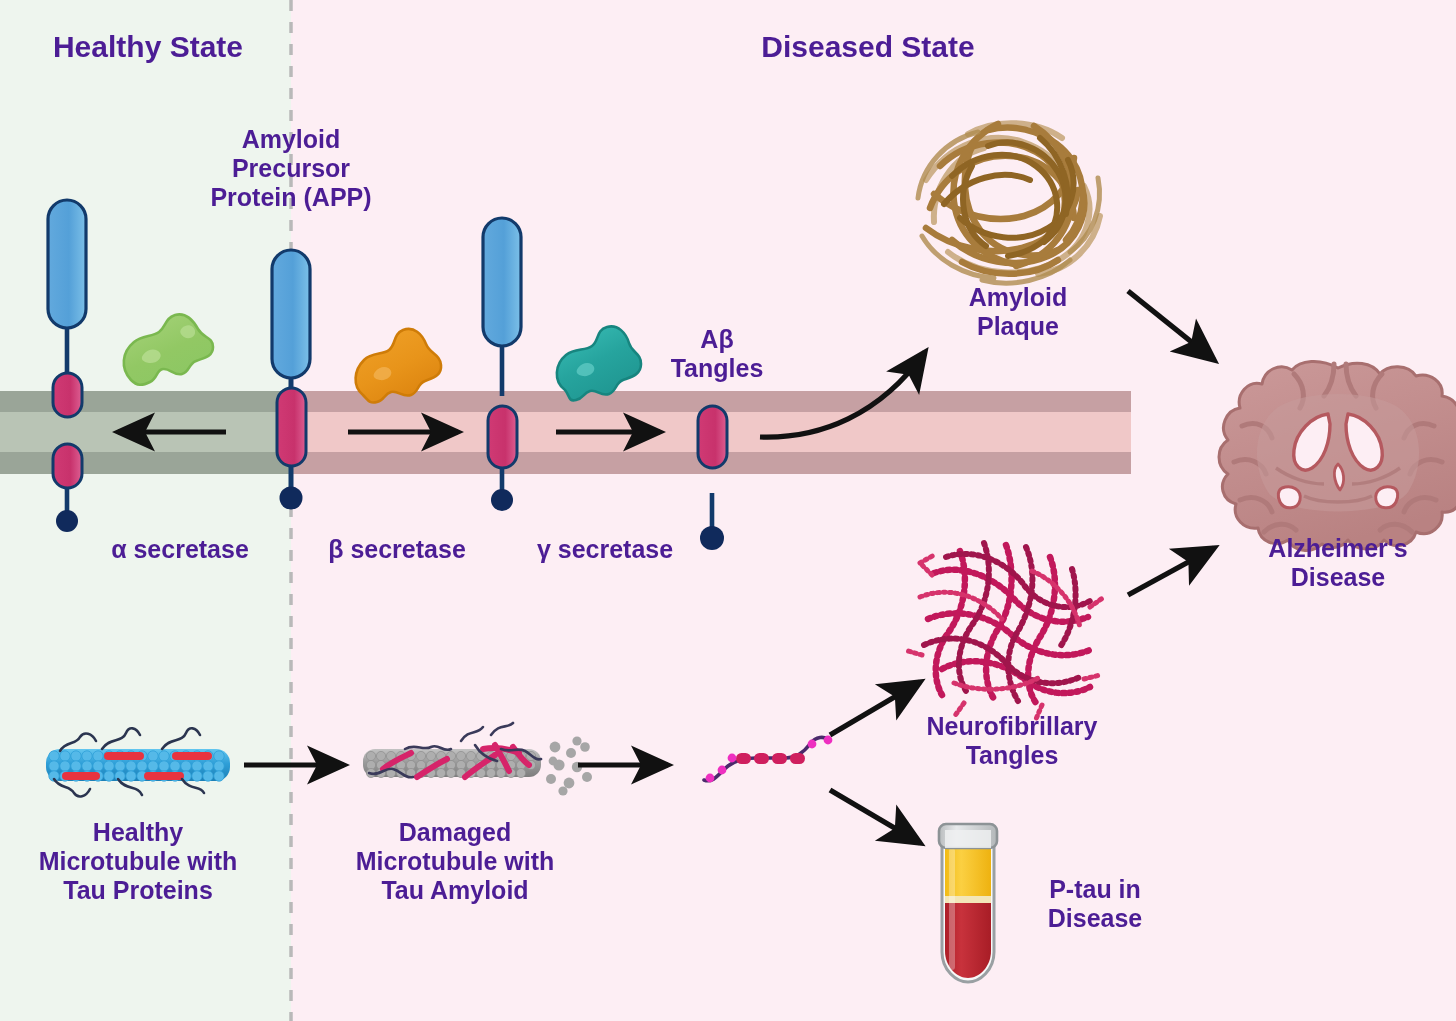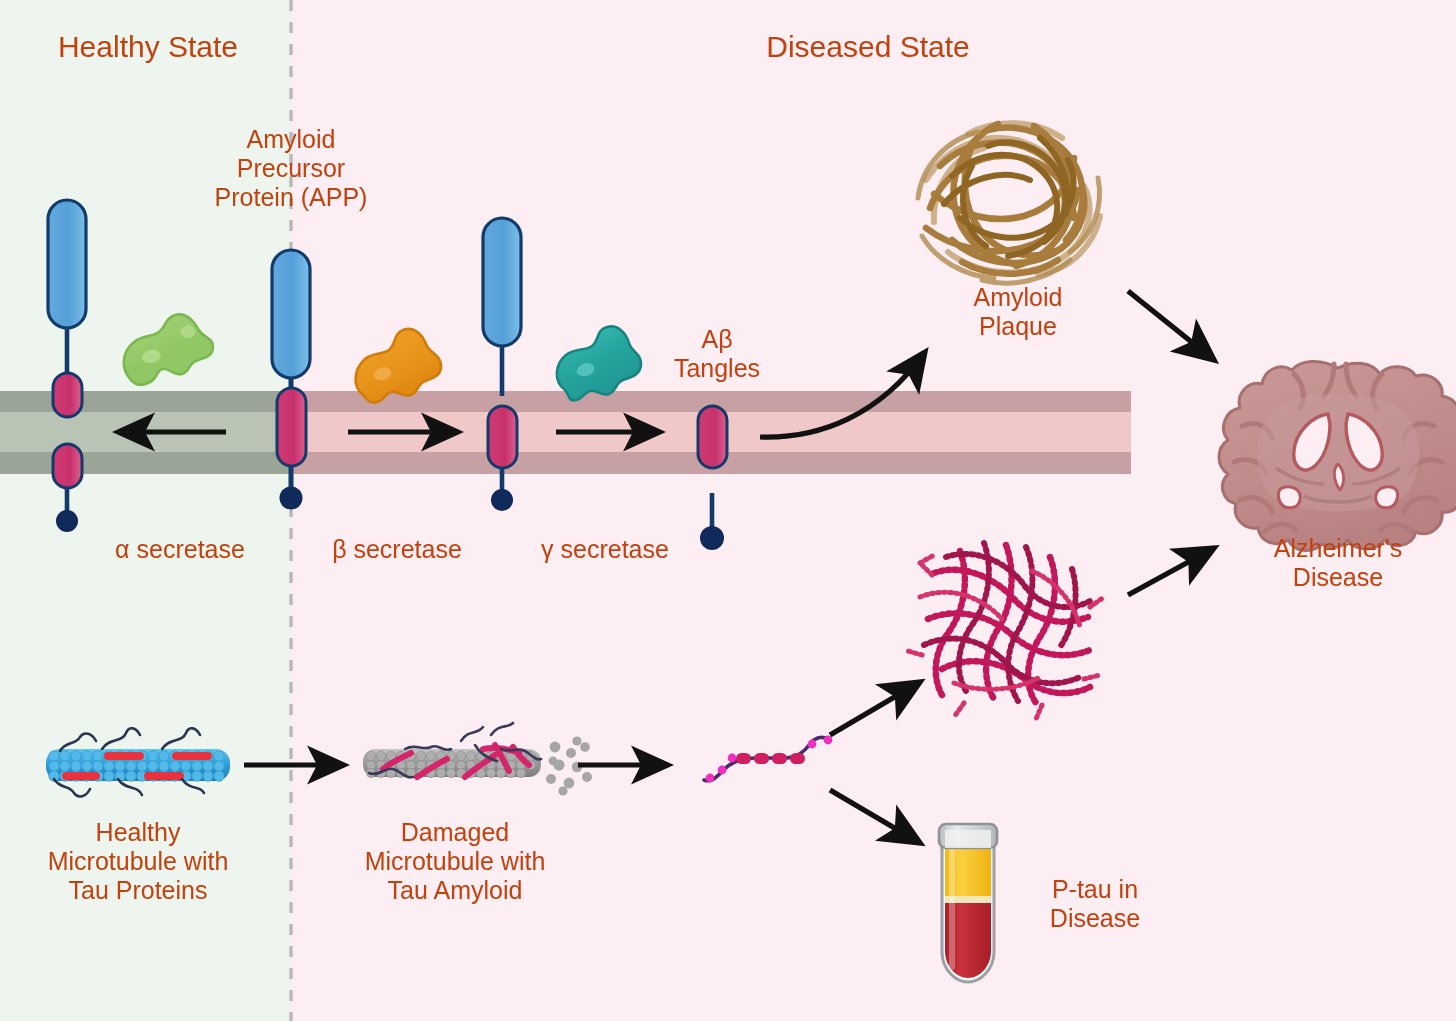--- a/index.html
+++ b/index.html
@@ -6,25 +6,25 @@
   body{
     width:1456px;height:1021px;overflow:hidden;
     font-family:"Liberation Sans", sans-serif;
     background:#ffeef5;
     position:relative;
   }
   #stage{position:absolute;left:0;top:0;width:1456px;height:1021px;}
   .bgsvg{position:absolute;left:0;top:0;}
   .lbl{
     position:absolute;
-    color:#c2410c;
+    color:#4c1d95;
     text-align:center;
     line-height:1.16;
     white-space:pre-line;
-    font-weight:400;
+    font-weight:700;
   }
   .hdr{font-size:30px;}
   .cap{font-size:25px;}
   .sec{font-size:25px;margin-top:39px;}
   .nowrap{white-space:nowrap;}
 </style>
 </head>
 <body>
 
 <div id="stage">
@@ -534,20 +534,22 @@
 
 <div class="lbl cap" style="left:652px;top:325px;width:130px;">Aβ
 Tangles</div>
 
 <div class="lbl cap" style="left:918px;top:283px;width:200px;">Amyloid
 Plaque</div>
 
 <div class="lbl cap" style="left:1238px;top:534px;width:200px;">Alzheimer's
 Disease</div>
 
+<div class="lbl cap" style="left:902px;top:712px;width:220px;">Neurofibrillary
+Tangles</div>
 
 <div class="lbl cap" style="left:18px;top:818px;width:240px;">Healthy
 Microtubule with
 Tau Proteins</div>
 
 <div class="lbl cap" style="left:335px;top:818px;width:240px;">Damaged
 Microtubule with
 Tau Amyloid</div>
 
 

